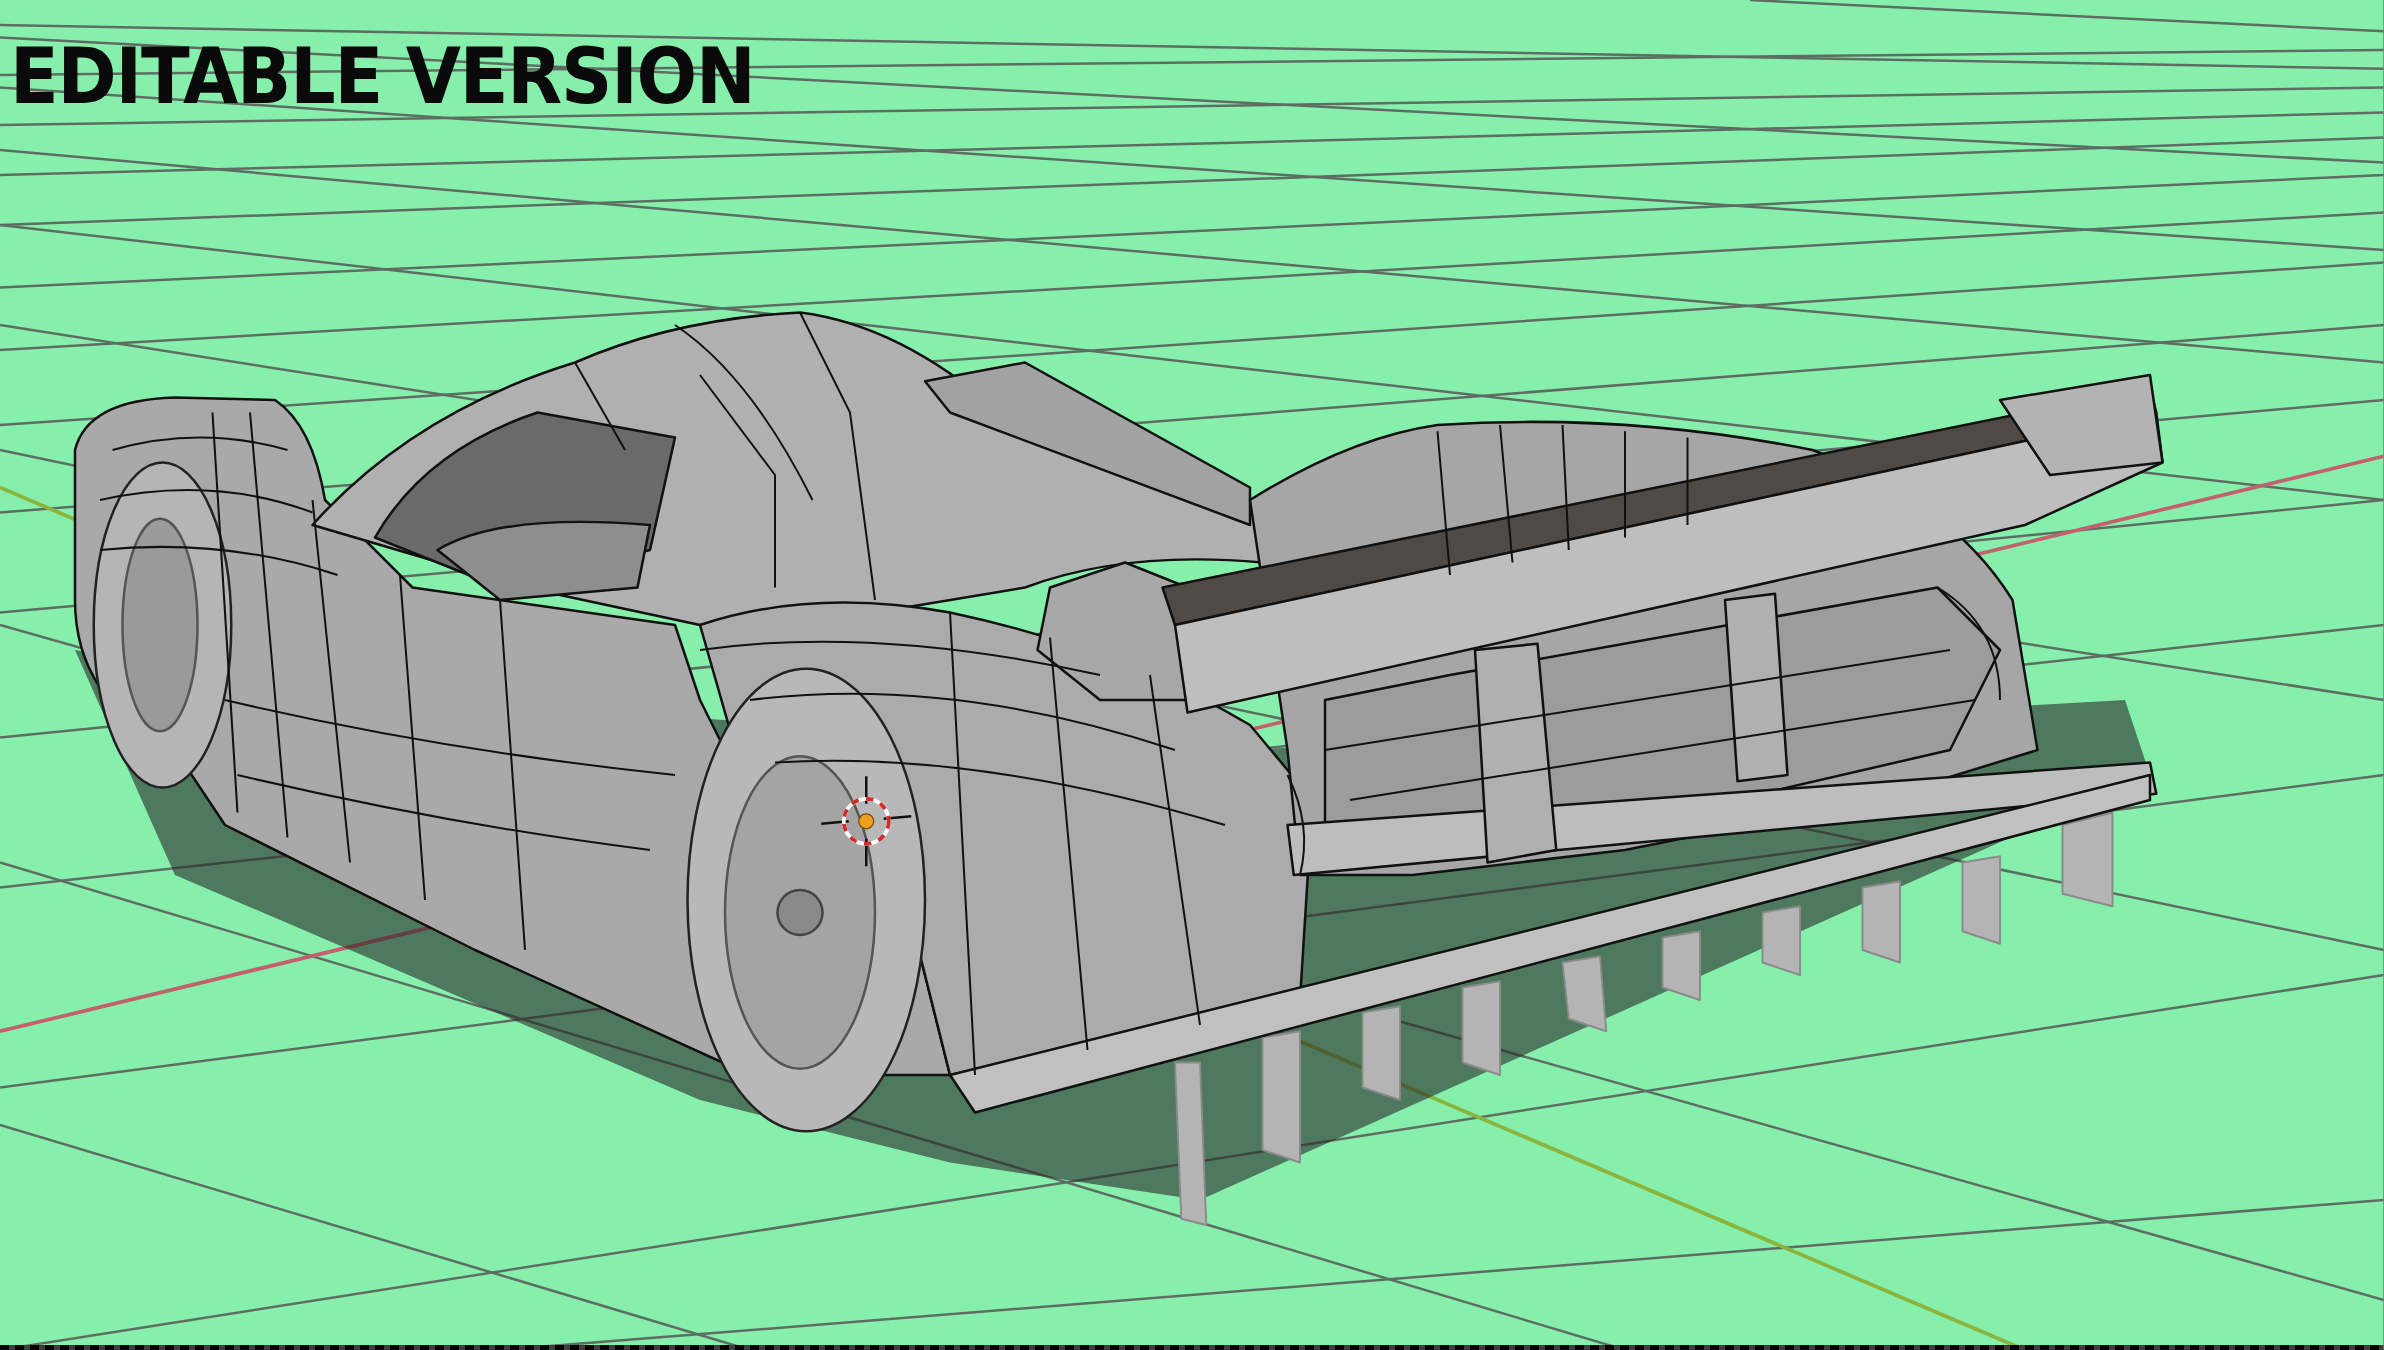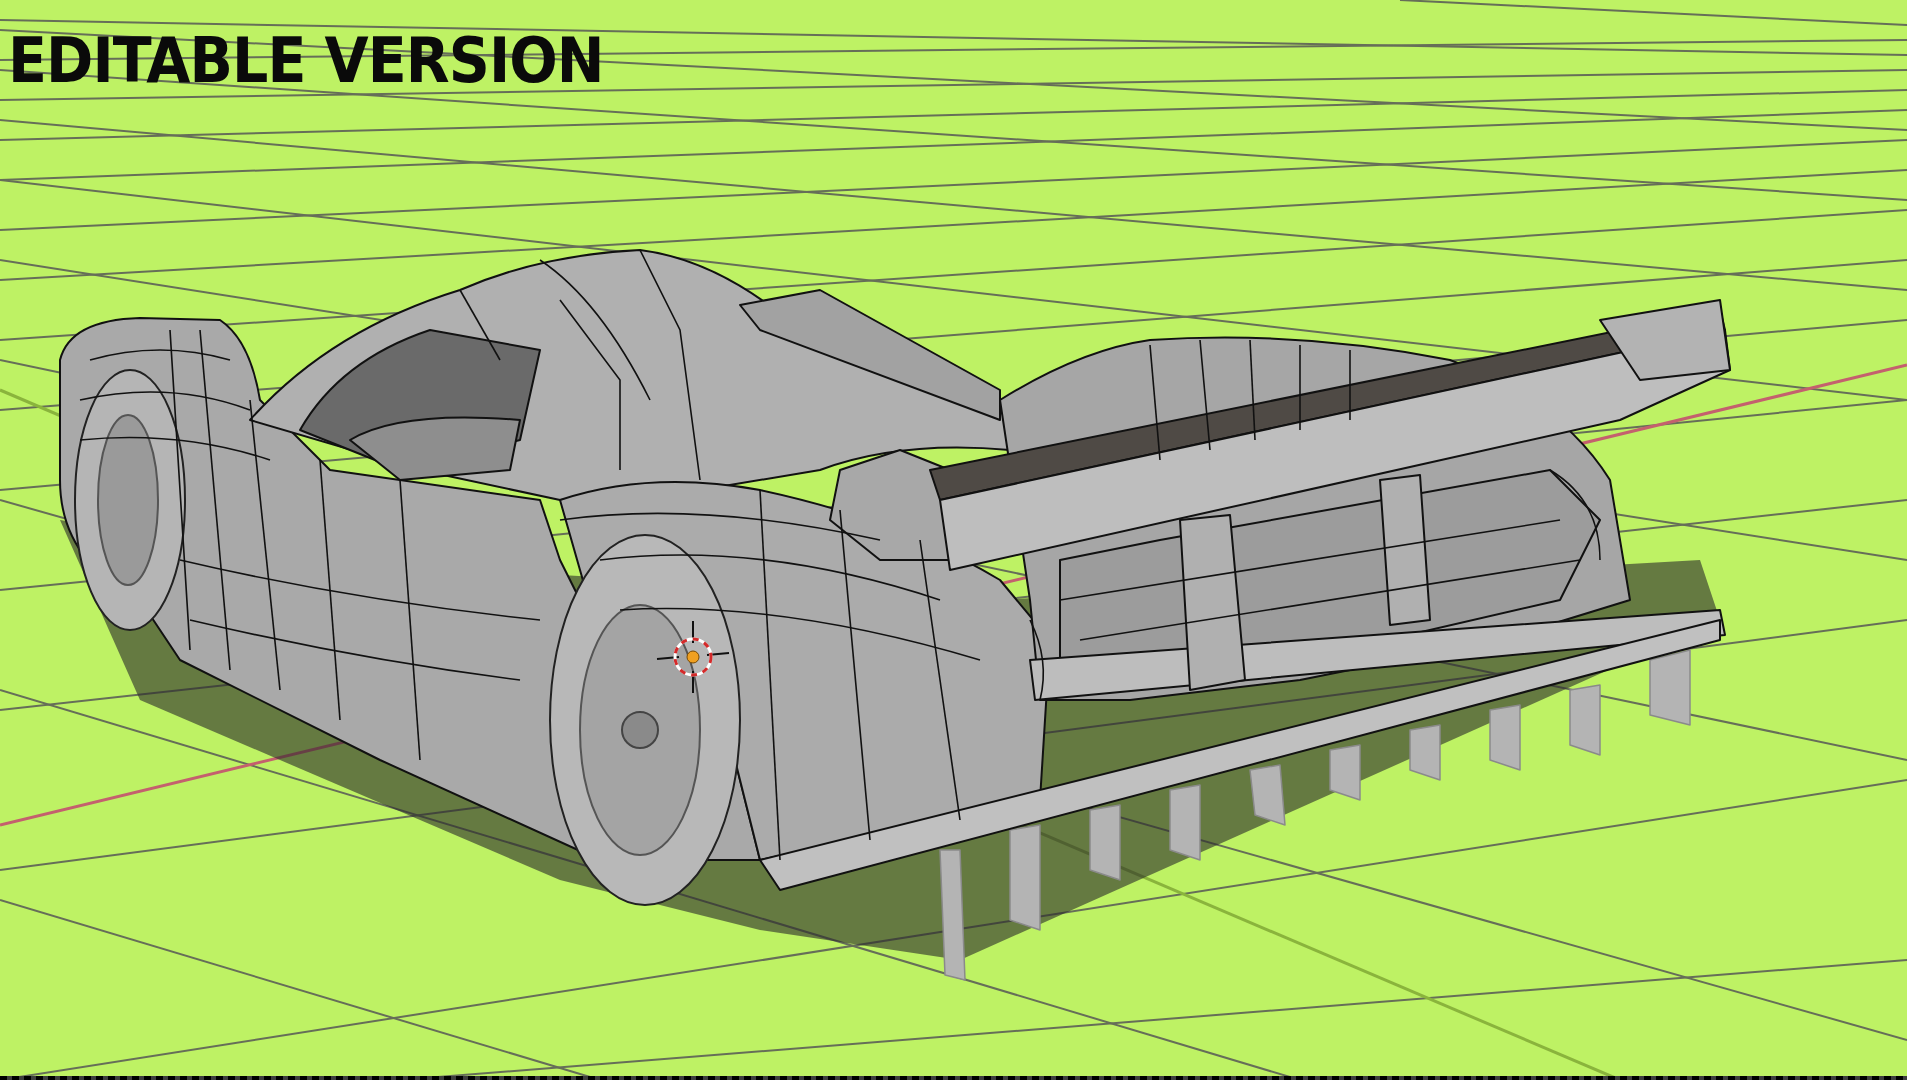--- a/index.html
+++ b/index.html
@@ -1,17 +1,17 @@
 <!DOCTYPE html>
 <html><head>
 <meta charset="utf-8">
 <style>
   html, body { margin:0; padding:0; background:#3d3d3d; }
   body { width:1907px; height:1080px; overflow:hidden; position:relative; font-family:"Liberation Sans", sans-serif; }
-  .viewport { position:absolute; left:0; top:0; width:1907px; height:1080px; background:#bef264; overflow:hidden; }
+  .viewport { position:absolute; left:0; top:0; width:1907px; height:1080px; background:#86efac; overflow:hidden; }
   .viewport svg { position:absolute; left:0; top:0; }
   .overlay-title {
     position:absolute; left:8px; top:30px;
     font-family:"DejaVu Sans", sans-serif; font-weight:bold;
     font-size:62px; letter-spacing:-1px; color:#0a0a0a; line-height:1;
     transform:scaleX(0.92); transform-origin:left top;
   }
   .bottom-border {
     position:absolute; left:0; bottom:0; width:1907px; height:4px;
     background:repeating-linear-gradient(90deg,#000 0 7px,#3d3d3d 7px 12px);

